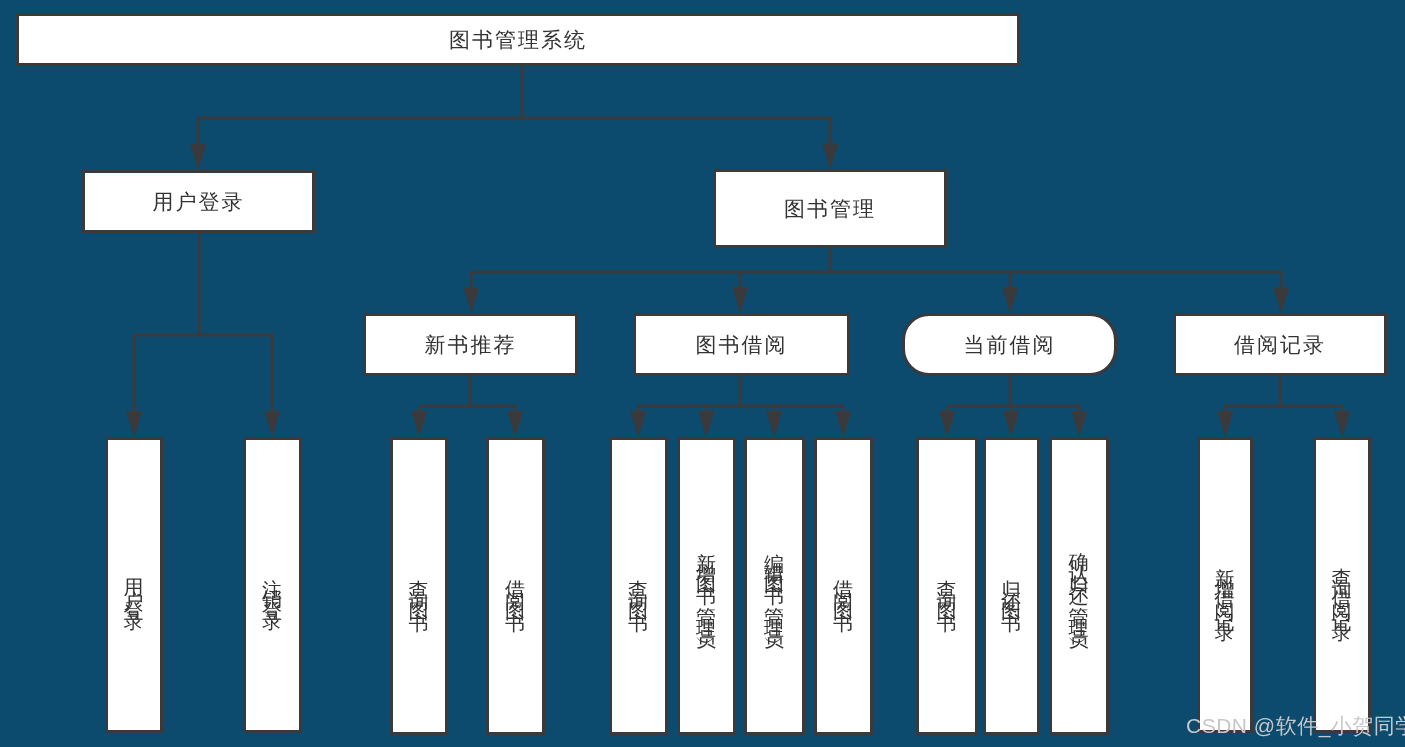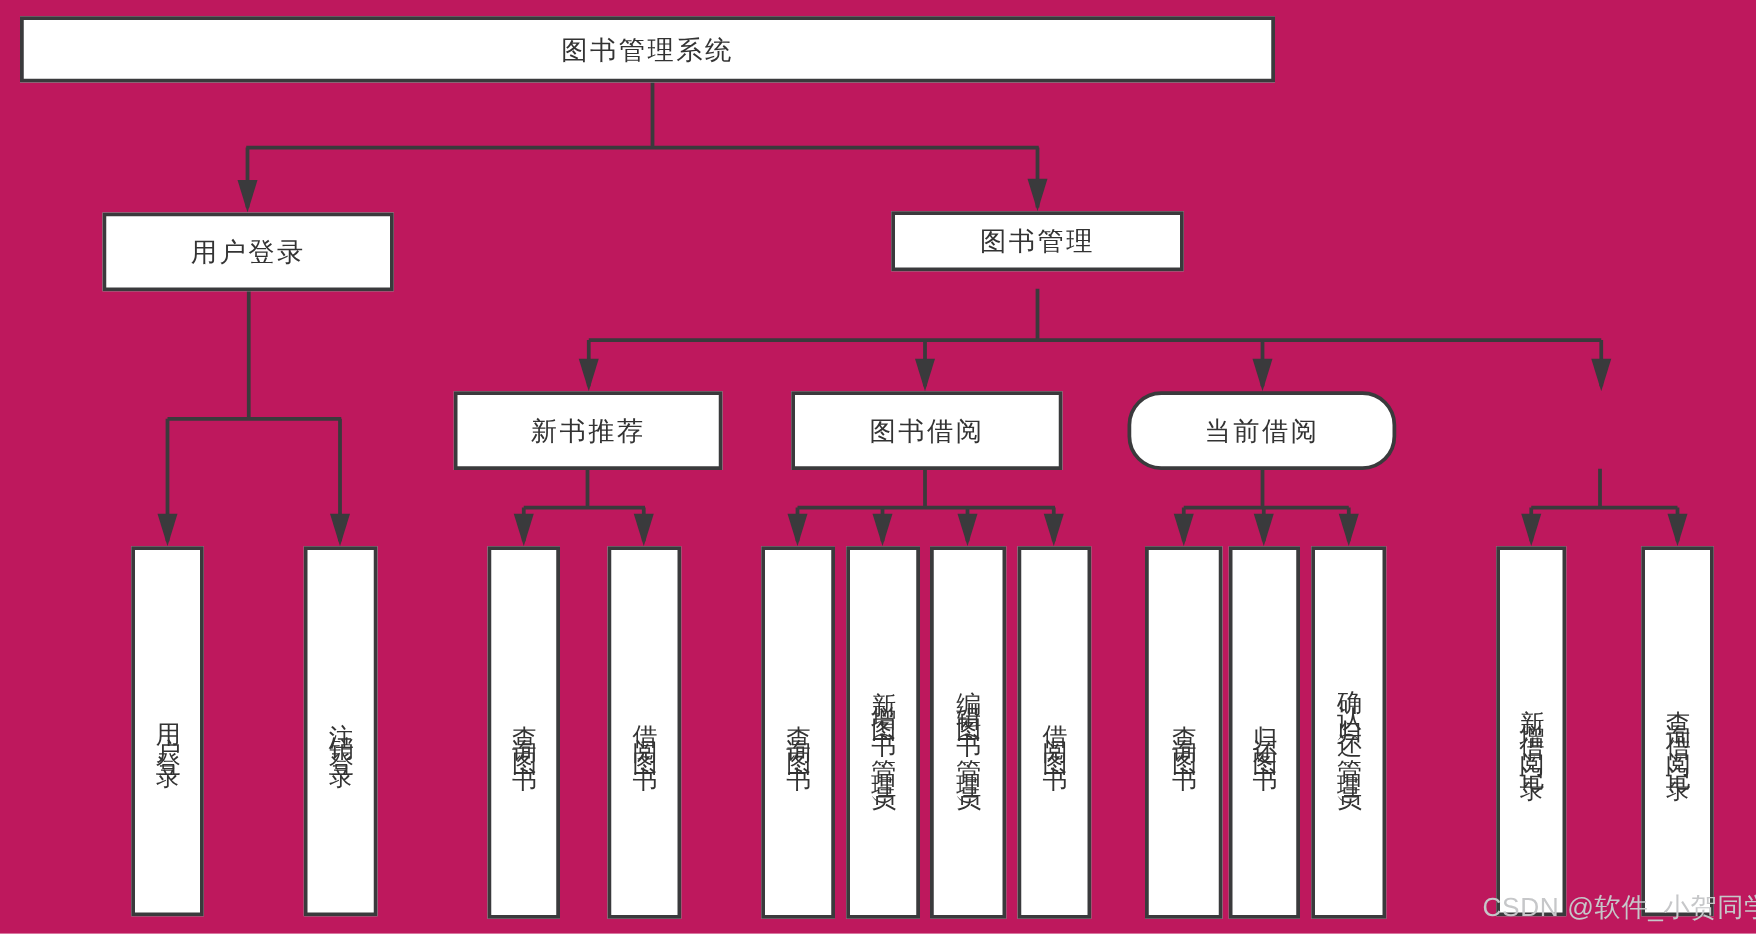--- a/index.html
+++ b/index.html
@@ -1,19 +1,19 @@
 <!DOCTYPE html>
 <html><head>
 <meta charset="utf-8">
 <style>
   html,body{margin:0;padding:0;background:#ffffff;}
   .canvas{
     position:relative;
     width:1405px;height:747px;
-    background:#be185d;
+    background:#0c4a6e;
     overflow:hidden;
     font-family:"Liberation Sans",sans-serif;
   }
   .connectors{
     position:absolute;left:0;top:0;width:1405px;height:747px;
     pointer-events:none;
   }
   .box{
     position:absolute;
     box-sizing:border-box;
@@ -89,32 +89,35 @@
     <polygon points="1334,411 1350,411 1342,437" fill="#3a3a3c" stroke="none"></polygon>
   </svg>
 
   <div class="box hbox" style="left:16px;top:13px;width:1004px;height:53px;">
     <span>图书管理系统</span>
   </div>
 
   <div class="box hbox" style="left:82px;top:170px;width:233px;height:63px;">
     <span>用户登录</span>
   </div>
-  <div class="box hbox" style="left:713px;top:169px;width:234px;height:48px;">
+  <div class="box hbox" style="left:713px;top:169px;width:234px;height:79px;">
     <span>图书管理</span>
   </div>
 
   <div class="box hbox" style="left:363px;top:313px;width:215px;height:63px;">
     <span>新书推荐</span>
   </div>
   <div class="box hbox" style="left:633px;top:313px;width:217px;height:63px;">
     <span>图书借阅</span>
   </div>
   <div class="box hbox" style="left:902px;top:313px;width:215px;height:63px;border-radius:27px;">
     <span>当前借阅</span>
+  </div>
+  <div class="box hbox" style="left:1173px;top:313px;width:214px;height:63px;">
+    <span>借阅记录</span>
   </div>
 
   <div class="box leaf" style="left:105px;top:437px;width:58px;height:296px;">
     <span>用户登录</span>
   </div>
   <div class="box leaf" style="left:243px;top:437px;width:59px;height:296px;">
     <span>注销登录</span>
   </div>
 
   <div class="box leaf" style="left:390px;top:437px;width:58px;height:298px;">

